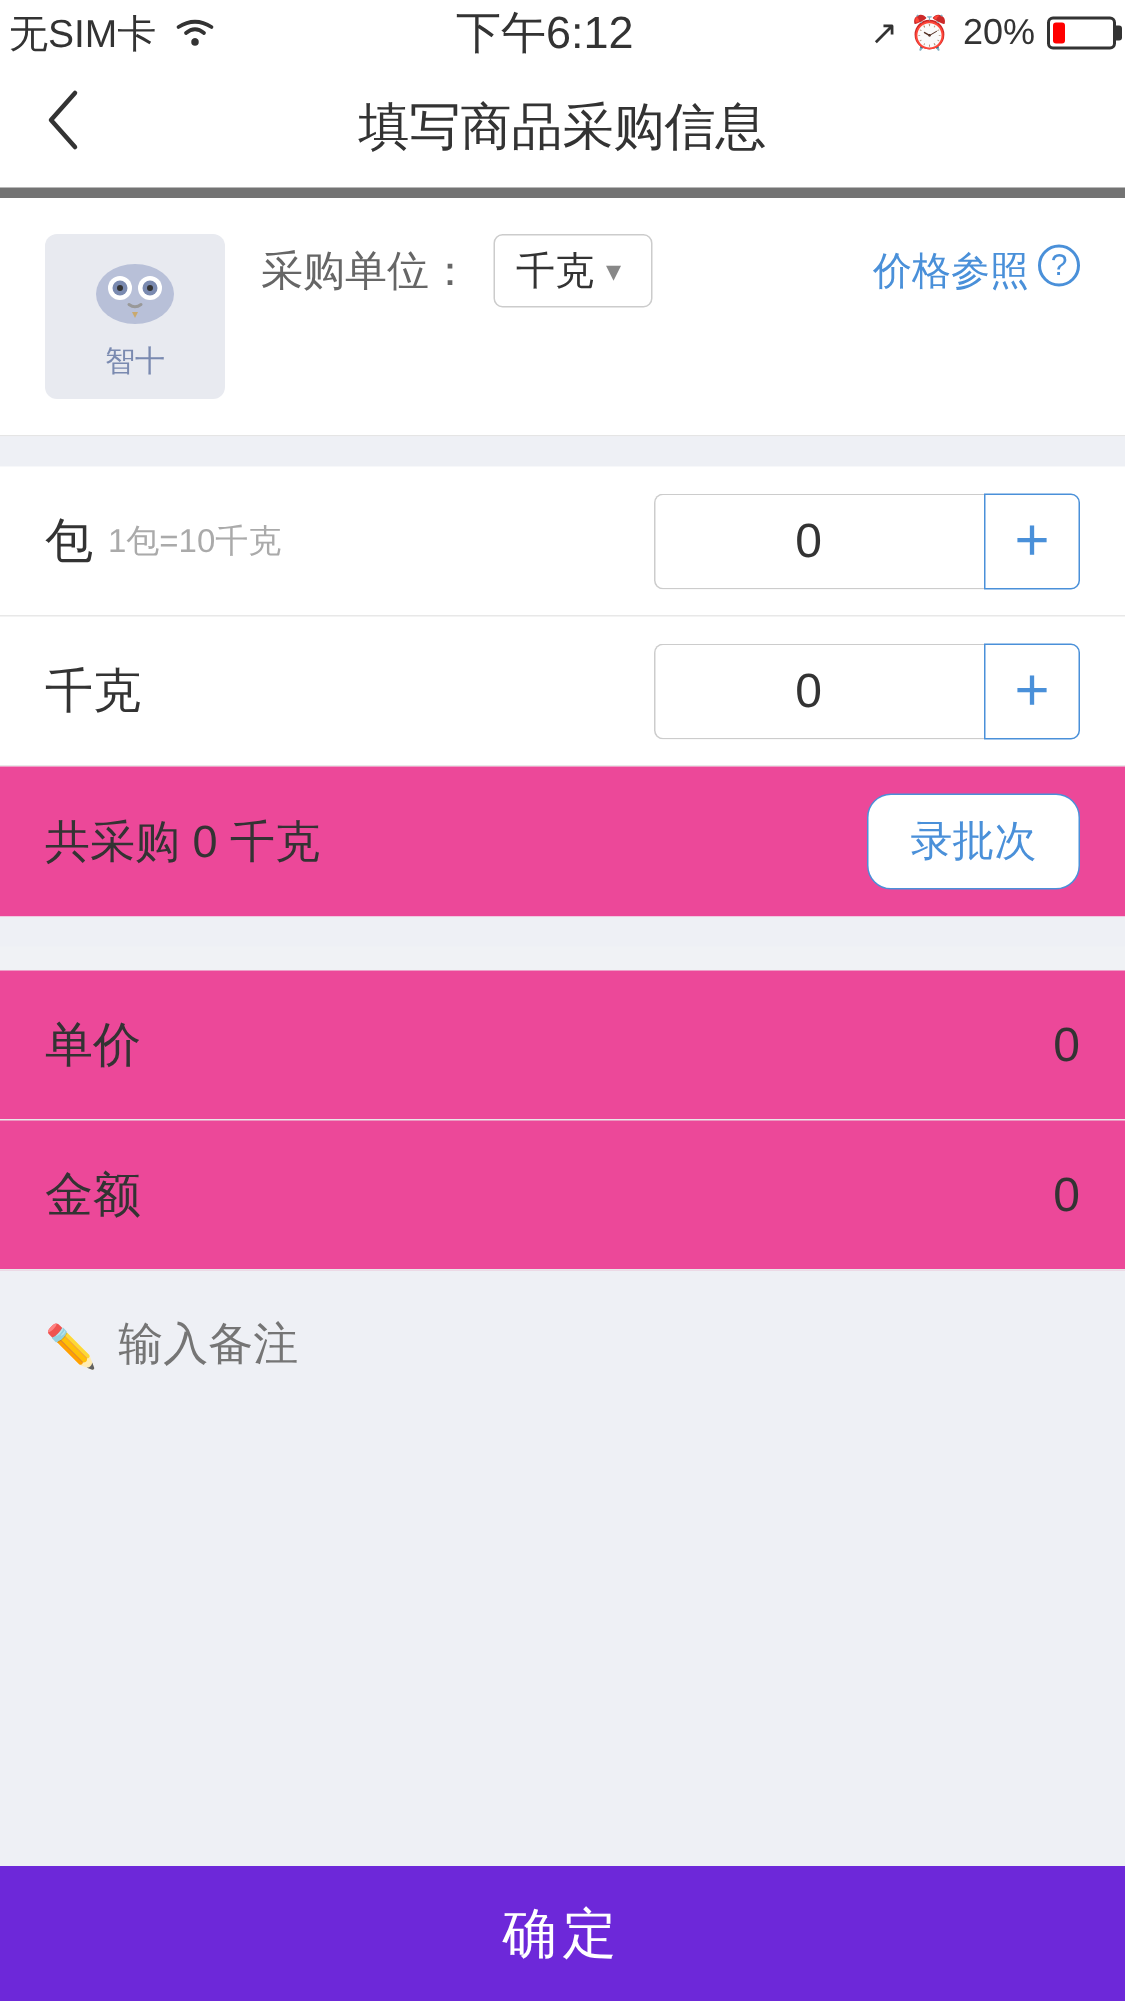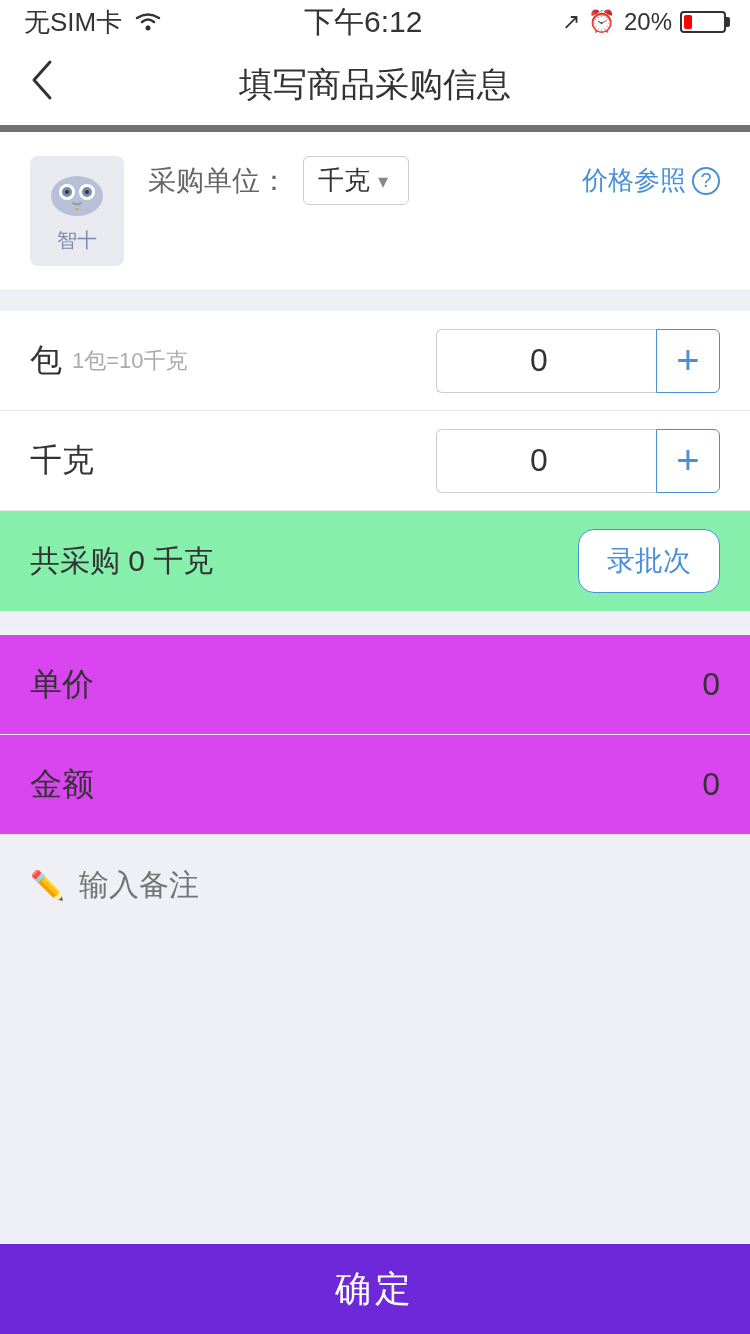--- a/index.html
+++ b/index.html
@@ -14,21 +14,21 @@
     }
 
     
     .status-bar {
       width: 750px;
       height: 44px;
       background: #fff;
       display: flex;
       align-items: center;
       justify-content: space-between;
-      padding: 0 24px;
+      padding: 0 6px;
       font-size: 26px;
       color: #333;
     }
     .status-left { display: flex; align-items: center; gap: 10px; }
     .status-right { display: flex; align-items: center; gap: 8px; font-size: 24px; }
     .battery-icon {
       width: 46px; height: 22px;
       border: 2px solid #333;
       border-radius: 4px;
       position: relative;
@@ -82,21 +82,21 @@
     .product-section {
       background: #fff;
       margin-top: 0;
       padding: 24px 30px;
       display: flex;
       align-items: flex-start;
       gap: 24px;
       border-bottom: 1px solid #e5e5e5;
     }
     .product-thumb {
-      width: 94px;
+      width: 120px;
       height: 110px;
       background: #e8eaf0;
       border-radius: 8px;
       display: flex;
       align-items: center;
       justify-content: center;
       flex-shrink: 0;
       color: #999;
       font-size: 28px;
     }
@@ -141,21 +141,20 @@
       display: flex;
       align-items: center;
       gap: 8px;
       cursor: pointer;
       position: relative;
     }
     .price-ref {
       font-size: 26px;
       color: #4a90d9;
       display: flex;
-      align-items: center;
       gap: 6px;
       cursor: pointer;
     }
     .help-circle {
       width: 28px;
       height: 28px;
       border: 2px solid #4a90d9;
       border-radius: 50%;
       display: inline-flex;
       align-items: center;
@@ -228,40 +227,40 @@
       cursor: pointer;
     }
 
     
     .total-row {
       display: flex;
       align-items: center;
       justify-content: space-between;
       padding: 0 30px;
       height: 100px;
-      background: #86efac;
+      background: #ec4899;
     }
     .total-text {
       font-size: 30px;
       color: #333;
     }
     .batch-btn {
       border: 1px solid #4a90d9;
       border-radius: 16px;
       padding: 12px 28px;
       font-size: 28px;
       color: #4a90d9;
       background: #fff;
       cursor: pointer;
     }
 
     
     .price-section {
-      background: #d946ef;
-      margin-top: 4px;
+      background: #ec4899;
+      margin-top: 16px;
     }
     .price-row {
       display: flex;
       align-items: center;
       justify-content: space-between;
       padding: 0 30px;
       height: 100px;
       border-bottom: 1px solid #e8e8e8;
     }
     .price-label {

